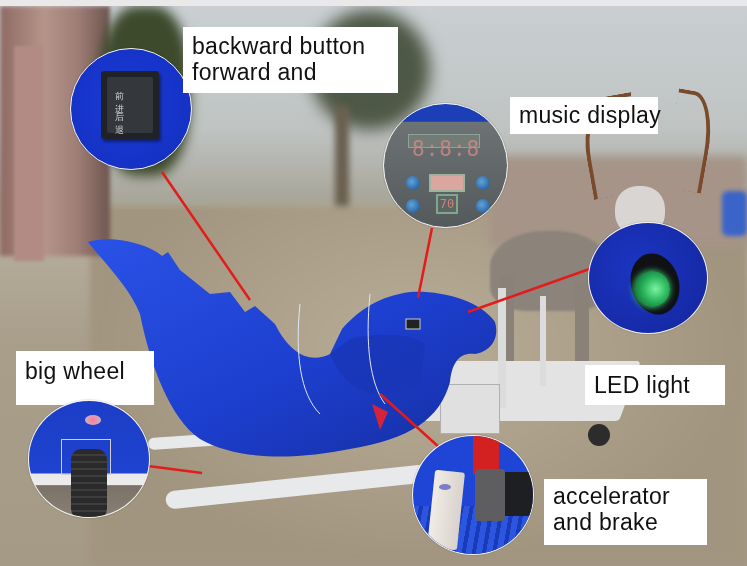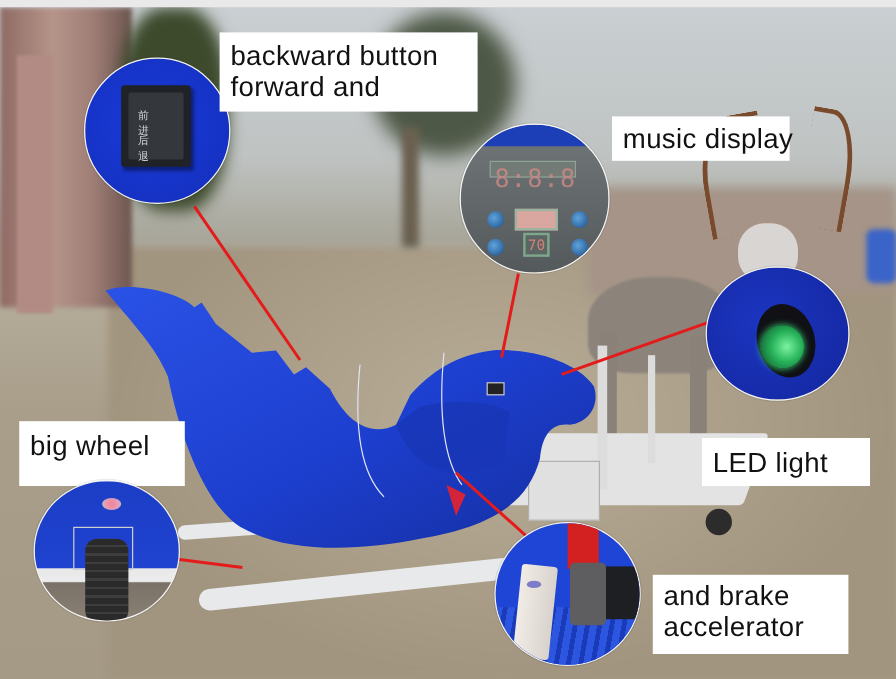--- a/index.html
+++ b/index.html
@@ -193,15 +193,15 @@
 
 <div class="callout pedal">
   <div class="pedal-stripes"></div>
   <div class="pedal-red"></div>
   <div class="pedal-light"></div>
   <div class="pedal-logo"></div>
   <div class="pedal-black"></div>
   <div class="pedal-dark"></div>
 </div>
 <div class="label accel">
+  <span>accelerator</span>
   <span>and brake</span>
-  <span>accelerator</span>
 </div>
 
 </body></html>

